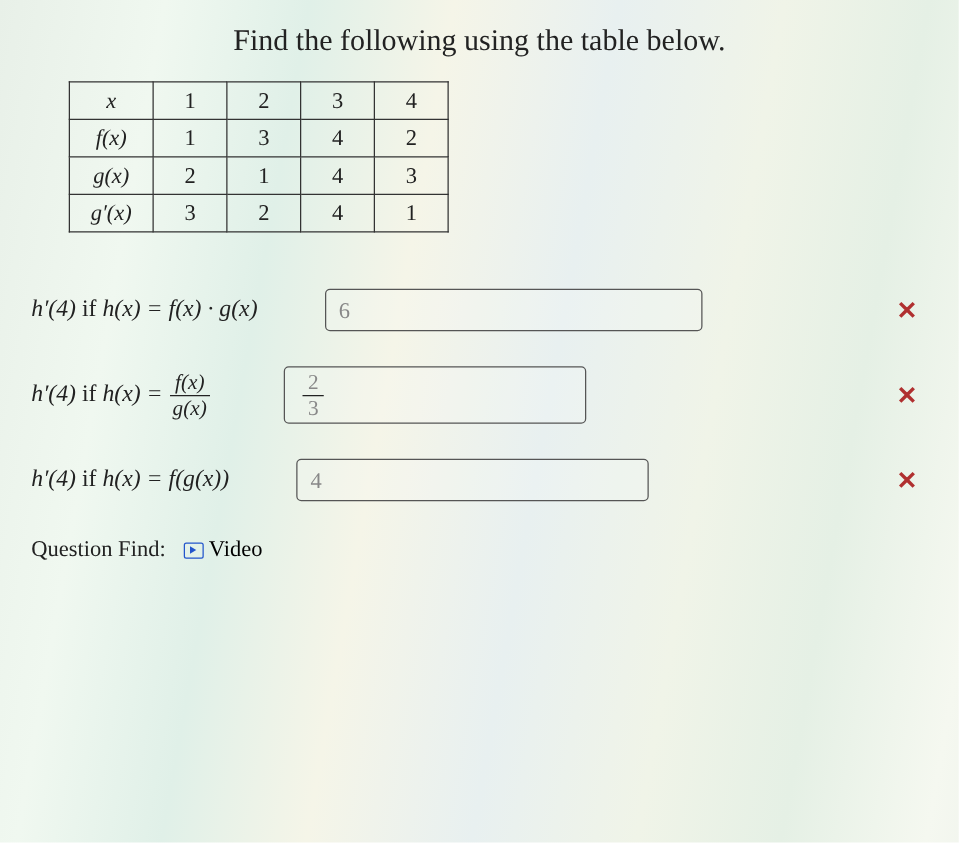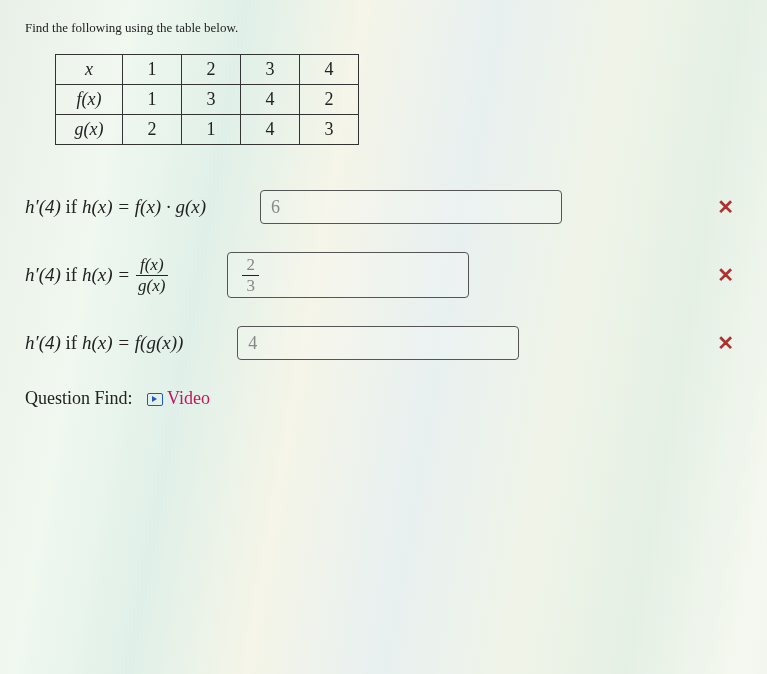--- a/index.html
+++ b/index.html
@@ -14,21 +14,22 @@
       #e8ede8 60%, #f0f5e8 68%, #e5ede5 75%, #f8f8f0 82%,
       #e8f0e8 90%, #f0f5f0 100%);
     background-size: 200% 100%;
     width: 767px;
     height: 674px;
     box-sizing: border-box;
     position: relative;
   }
   .prompt { 
     margin-bottom: 18px; 
-    font-size: 13px;
+    font-size: 24px;
+    text-align: center;
   }
   table {
     border-collapse: collapse;
     margin-left: 30px;
     margin-bottom: 45px;
   }
   th, td {
     border: 1.5px solid #333;
     padding: 4px 10px;
     text-align: center;
@@ -79,21 +80,21 @@
     margin: 0 4px;
     font-size: 17px;
   }
   .frac .num { border-bottom: 1.3px solid #222; padding: 0 4px; }
   .frac .den { padding: 0 4px; }
   .help-row {
     margin-top: 8px;
     font-size: 18px;
   }
   .video-link {
-    color: #be185d;
+    color: #000000;
     margin-left: 10px;
   }
   .play-icon {
     display: inline-block;
     border: 1.2px solid #2255cc;
     border-radius: 2px;
     width: 14px;
     height: 11px;
     position: relative;
     vertical-align: middle;
@@ -132,20 +133,27 @@
     <td>4</td>
     <td>2</td>
   </tr>
   <tr>
     <td class="row-head italic-var">g(x)</td>
     <td>2</td>
     <td>1</td>
     <td>4</td>
     <td>3</td>
   </tr>
+  <tr>
+    <td class="row-head italic-var">g′(x)</td>
+    <td>3</td>
+    <td>2</td>
+    <td>4</td>
+    <td>1</td>
+  </tr>
 </tbody>
   </table>
 
 <div class="question-row">
   <span class="math-expr">
     <span class="italic-var">h′(4)</span>
     <span>if</span>
     <span class="italic-var">h(x) = f(x) · g(x)</span>
   </span>
   <span class="answer-box wide">6</span>

